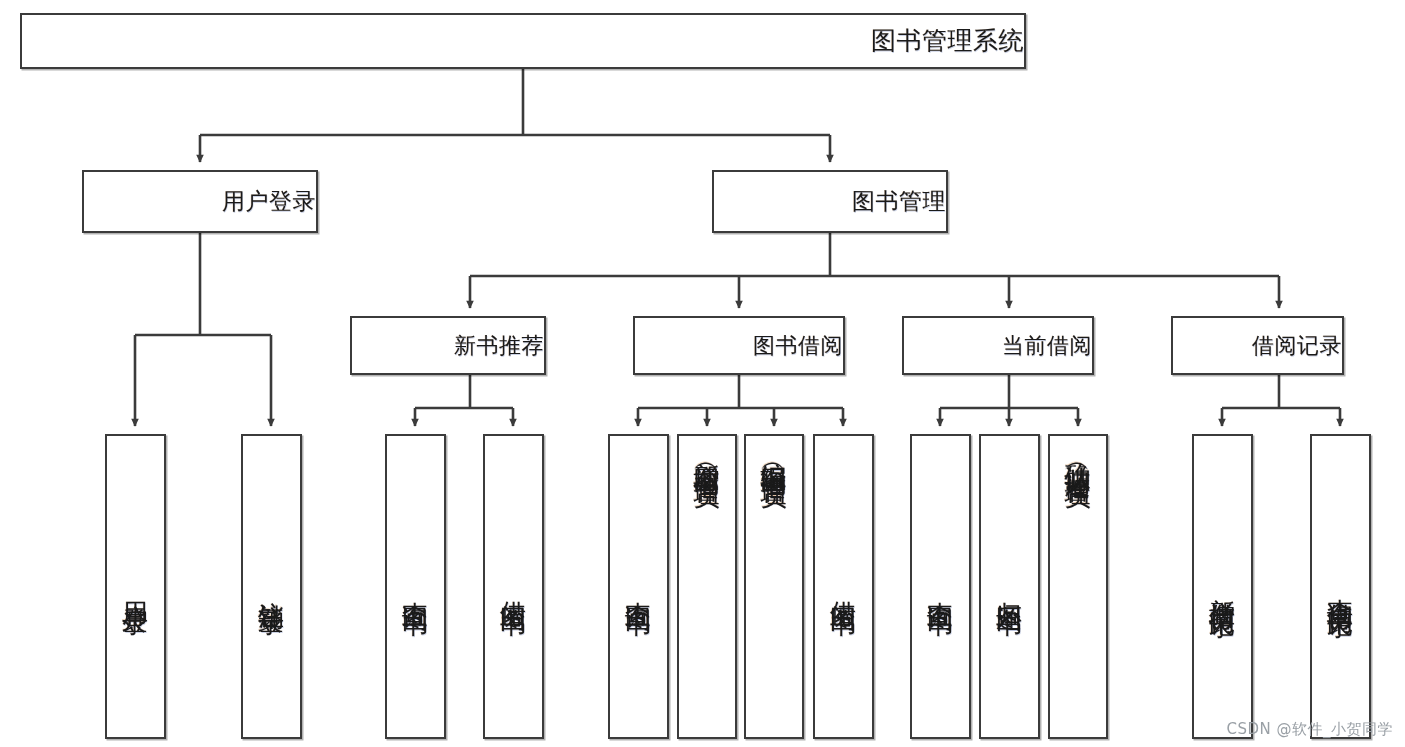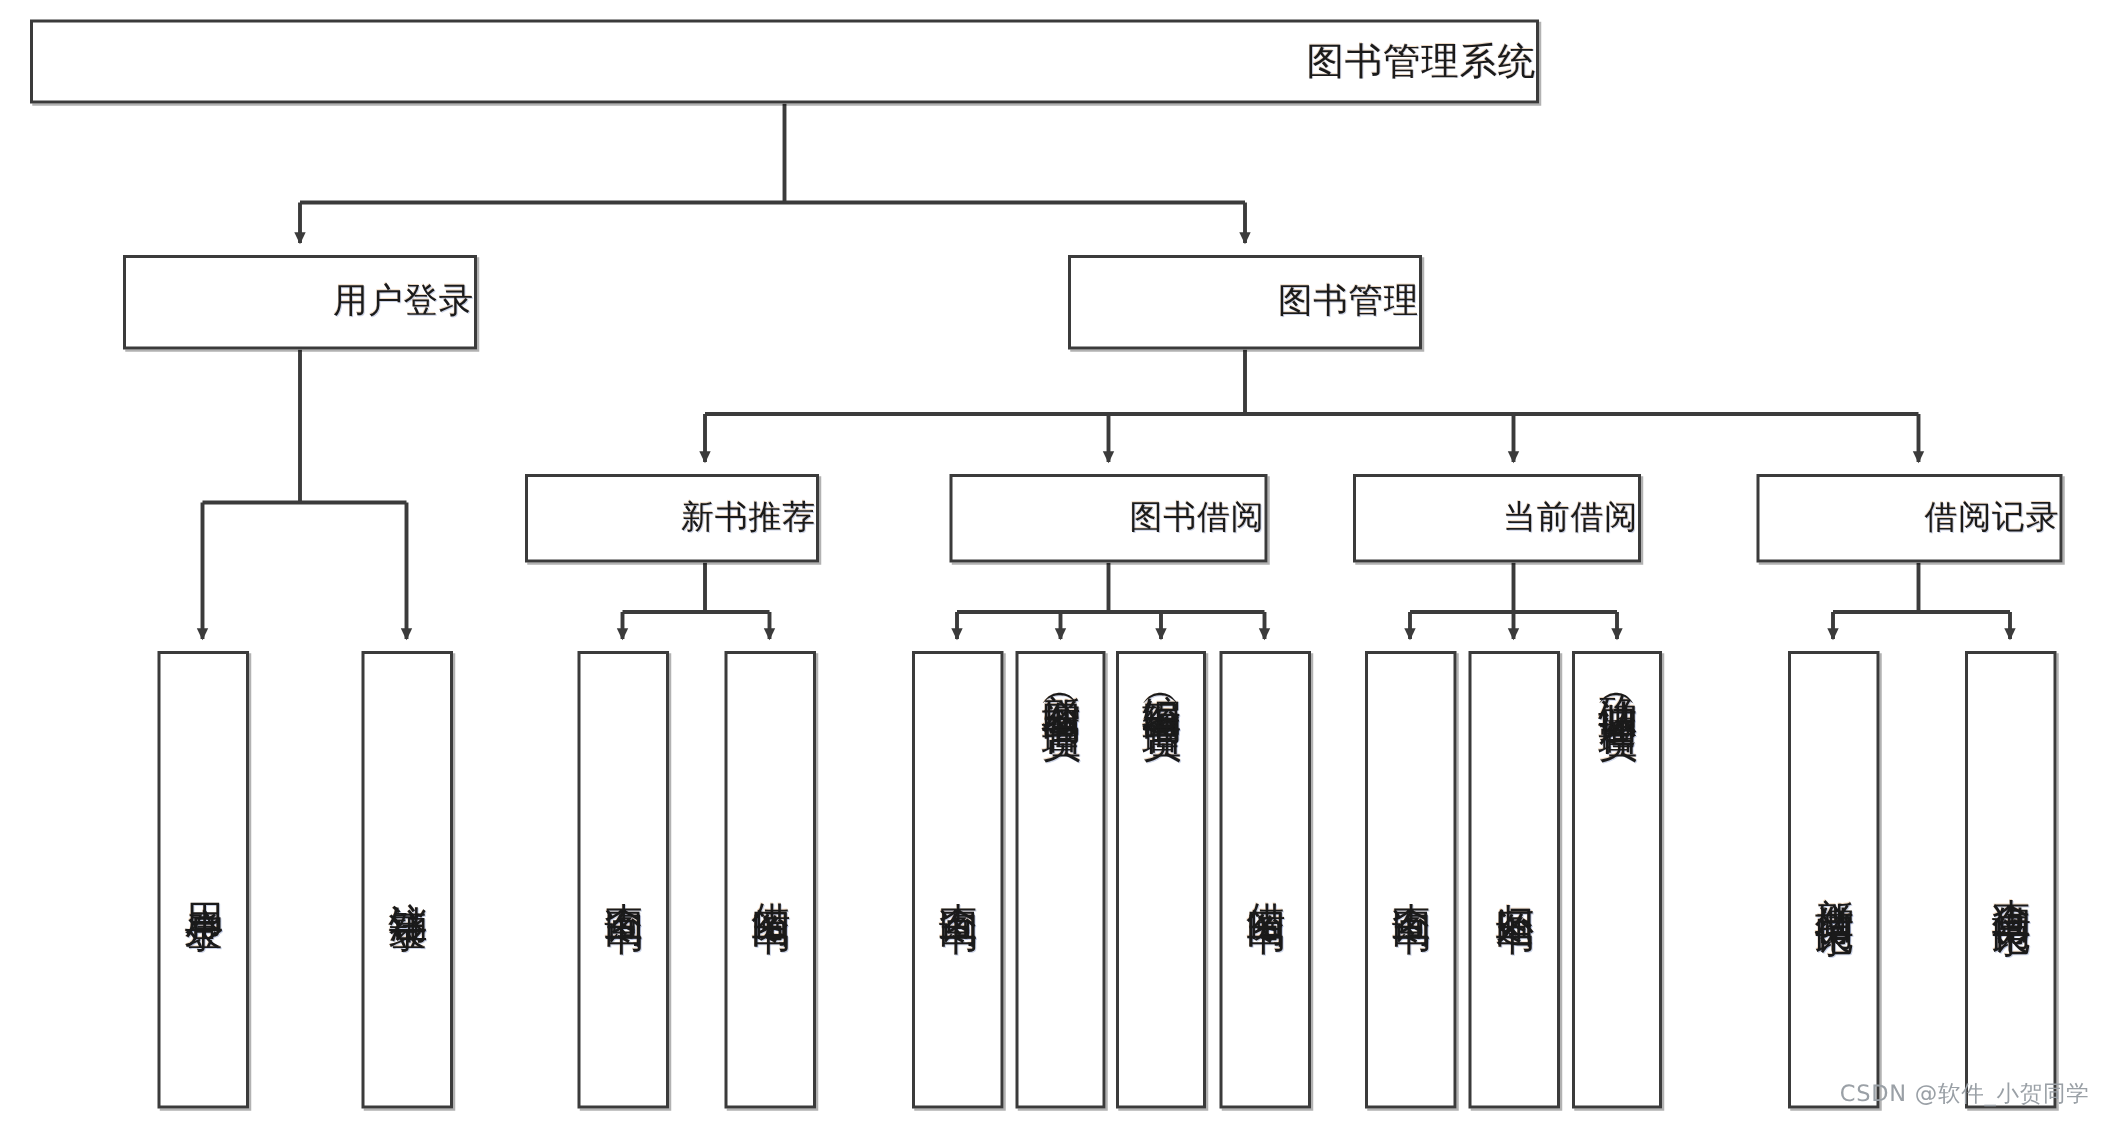--- a/index.html
+++ b/index.html
@@ -68,21 +68,21 @@
 
   
   .node.lvl3 {
     top: 316px;
     height: 59px;
   }
   .node.lvl3 .node-label { font-size: 22px; }
   .node.lvl3.n-newbook  { left: 350px; width: 196px; }
   .node.lvl3.n-borrow   { left: 633px; width: 212px; padding-left: 32px; }
   .node.lvl3.n-current  { left: 902px; width: 192px; }
-  .node.lvl3.n-records  { left: 1171px; width: 204px; }
+  .node.lvl3.n-records  { left: 1171px; width: 173px; }
 
   
   .node.leaf {
     top: 434px;
     height: 305px;
     align-items: flex-start;
     justify-content: center;
     padding-top: 0;
   }
   .node.leaf .node-label {

